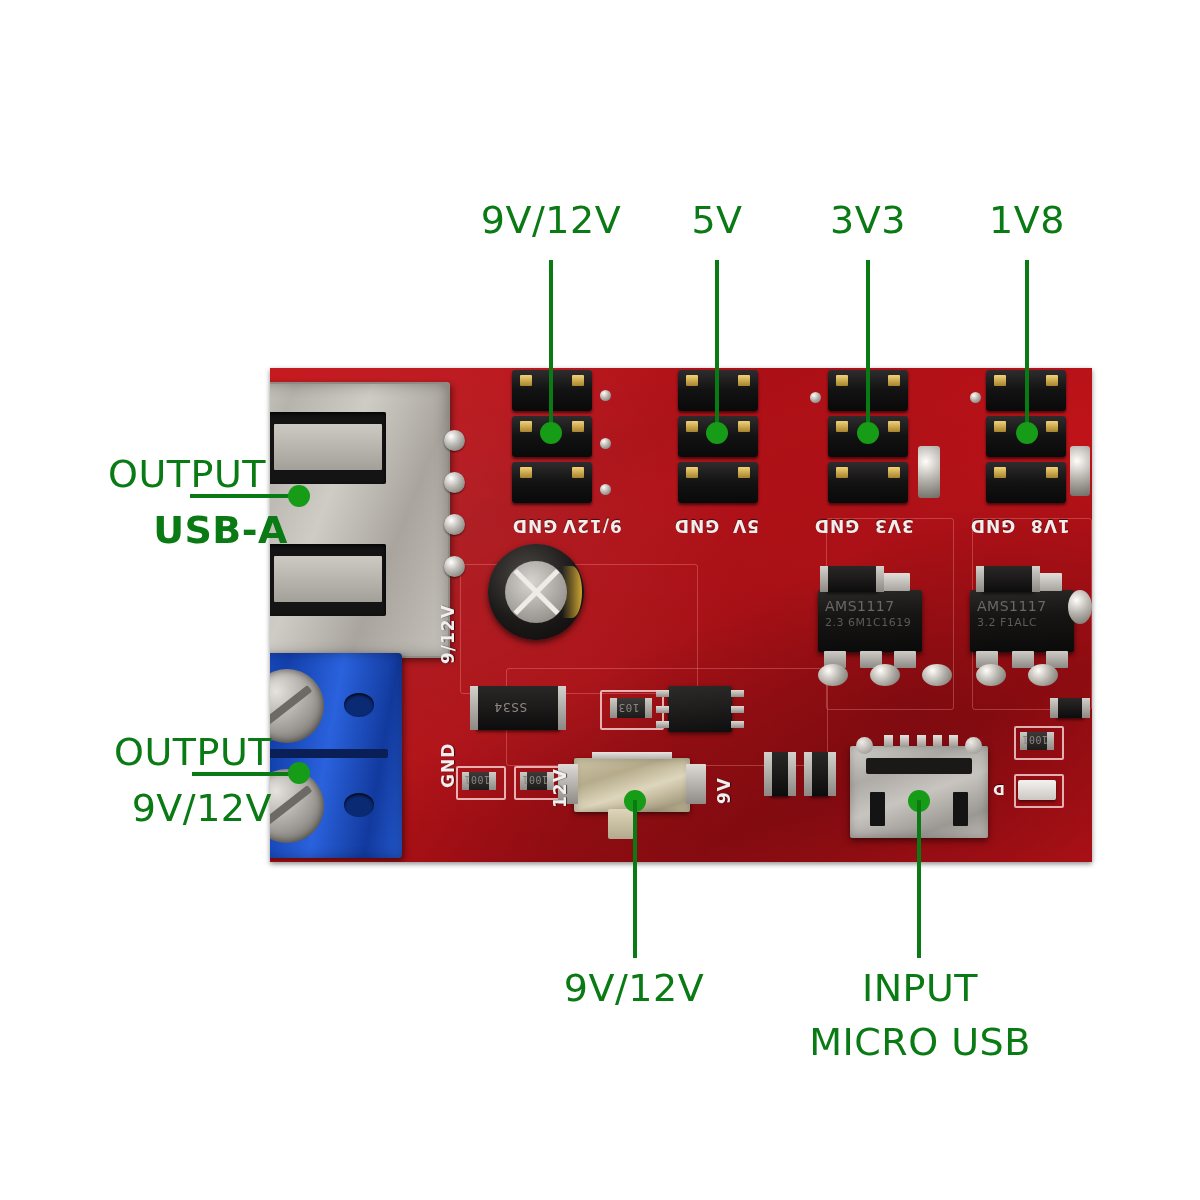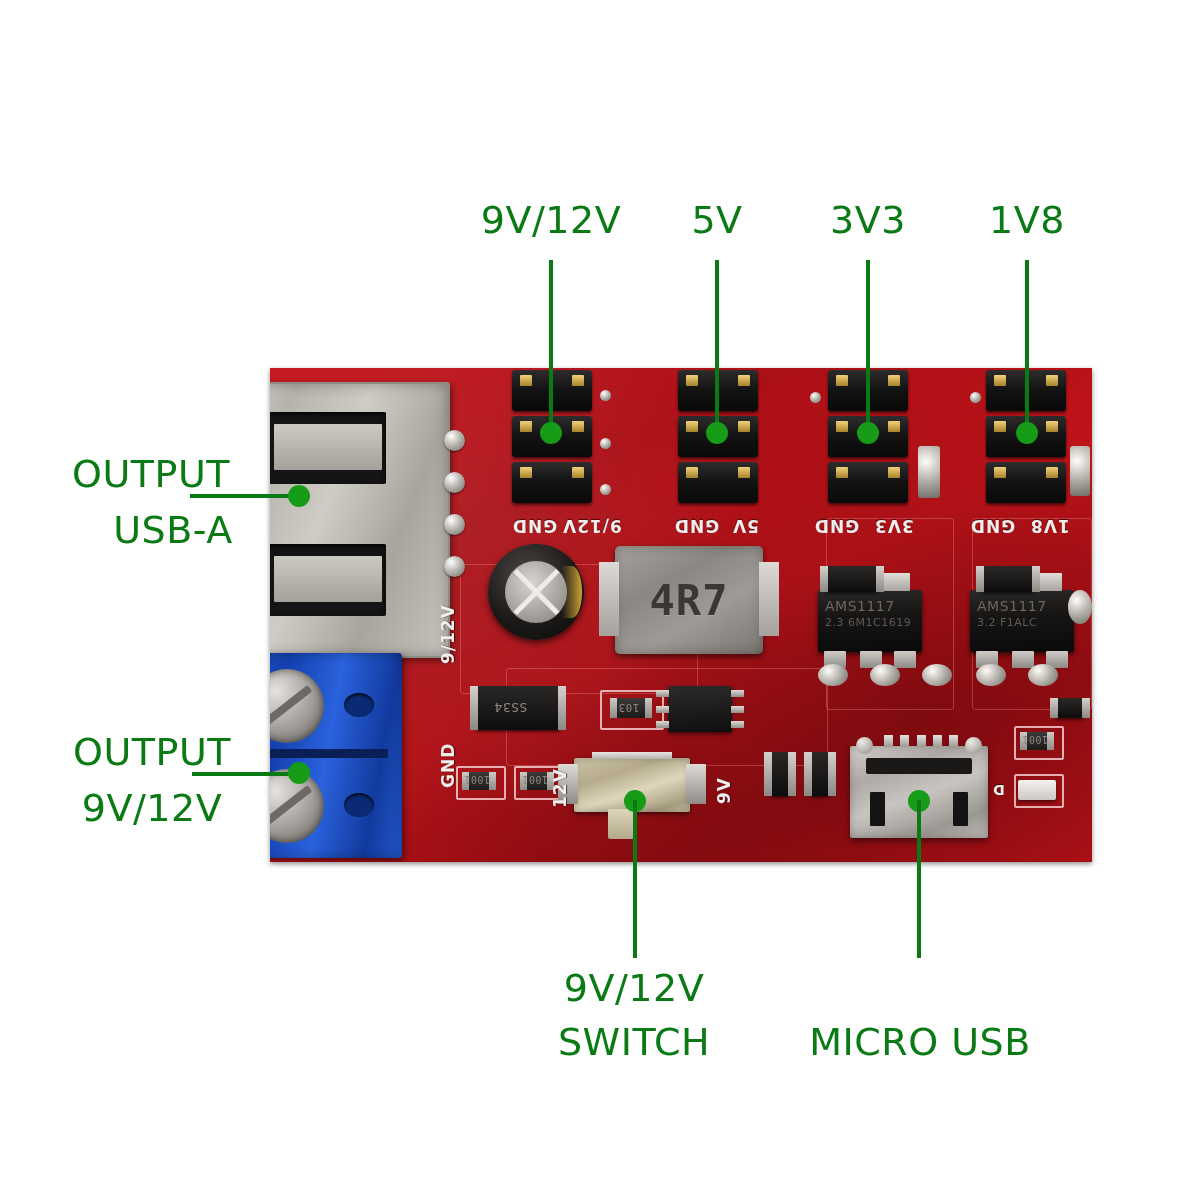--- a/index.html
+++ b/index.html
@@ -23,21 +23,21 @@
   .anno-label {
     position: absolute;
     color: #0a7a14;
     font-family: "DejaVu Sans", "Liberation Sans", sans-serif;
     font-size: 38px;
     line-height: 1.16;
     white-space: pre;
     letter-spacing: 0.5px;
     text-align: center;
   }
-  .anno-label.left-al { text-align: center; }
+  .anno-label.left-al { text-align: right; }
   .anno-line {
     position: absolute;
     background: #0a7a14;
   }
   .anno-dot {
     position: absolute;
     width: 22px;
     height: 22px;
     border-radius: 50%;
     background: #169c16;
@@ -565,25 +565,20 @@
 
     <div class="silk vert" style="left:168px; top:296px;">9/12V</div>
     <div class="silk vert" style="left:168px; top:420px;">GND</div>
 
     <div id="ecap">
       <div class="stripe"></div>
       <div class="vent a"></div>
       <div class="vent b"></div>
     </div>
 
-    <div id="inductor">
-      <div class="pad l"></div>
-      <div class="pad r"></div>
-      <div class="mark">4R7</div>
-    </div>
 
     <div class="reg" style="left:548px; top:222px;">
       <div class="tab"></div>
       <div>AMS1117</div>
       <div class="l2">2.3  6M1C1619</div>
       <div class="leg" style="left:6px;"></div>
       <div class="leg" style="left:42px;"></div>
       <div class="leg" style="right:6px;"></div>
     </div>
 
@@ -706,31 +701,31 @@
 
   <div class="anno-label" style="left:798px; top:198px; width:140px;">3V3</div>
   <div class="anno-line" style="left:866px; top:260px; width:4px; height:175px;"></div>
   <div class="anno-dot" style="left:857px; top:422px;"></div>
 
   <div class="anno-label" style="left:957px; top:198px; width:140px;">1V8</div>
   <div class="anno-line" style="left:1025px; top:260px; width:4px; height:175px;"></div>
   <div class="anno-dot" style="left:1016px; top:422px;"></div>
 
   <div class="anno-label left-al" style="left:36px; top:452px; width:230px;">OUTPUT</div>
-  <div class="anno-label left-al" style="left:58px; top:508px; width:230px;">USB-A</div>
+  <div class="anno-label left-al" style="left:58px; top:508px; width:230px;font-weight:bold;">USB-A</div>
   <div class="anno-line" style="left:190px; top:494px; width:112px; height:4px;"></div>
   <div class="anno-dot" style="left:288px; top:485px;"></div>
 
   <div class="anno-label left-al" style="left:32px; top:730px; width:240px;">OUTPUT</div>
   <div class="anno-label left-al" style="left:32px; top:786px; width:240px;">9V/12V</div>
   <div class="anno-line" style="left:192px; top:772px; width:110px; height:4px;"></div>
   <div class="anno-dot" style="left:288px; top:762px;"></div>
 
   <div class="anno-dot" style="left:624px; top:790px;"></div>
   <div class="anno-line" style="left:633px; top:800px; width:4px; height:158px;"></div>
   <div class="anno-label" style="left:524px; top:966px; width:220px;">9V/12V</div>
-  <div class="anno-label" style="left:524px; top:1020px; width:220px;">SWITCH</div>
 
   <div class="anno-dot" style="left:908px; top:790px;"></div>
   <div class="anno-line" style="left:917px; top:800px; width:4px; height:158px;"></div>
+  <div class="anno-label" style="left:790px; top:966px; width:260px;">INPUT</div>
   <div class="anno-label" style="left:790px; top:1020px; width:260px;text-align:center;">MICRO USB</div>
 
 </div>
 
 </body></html>

